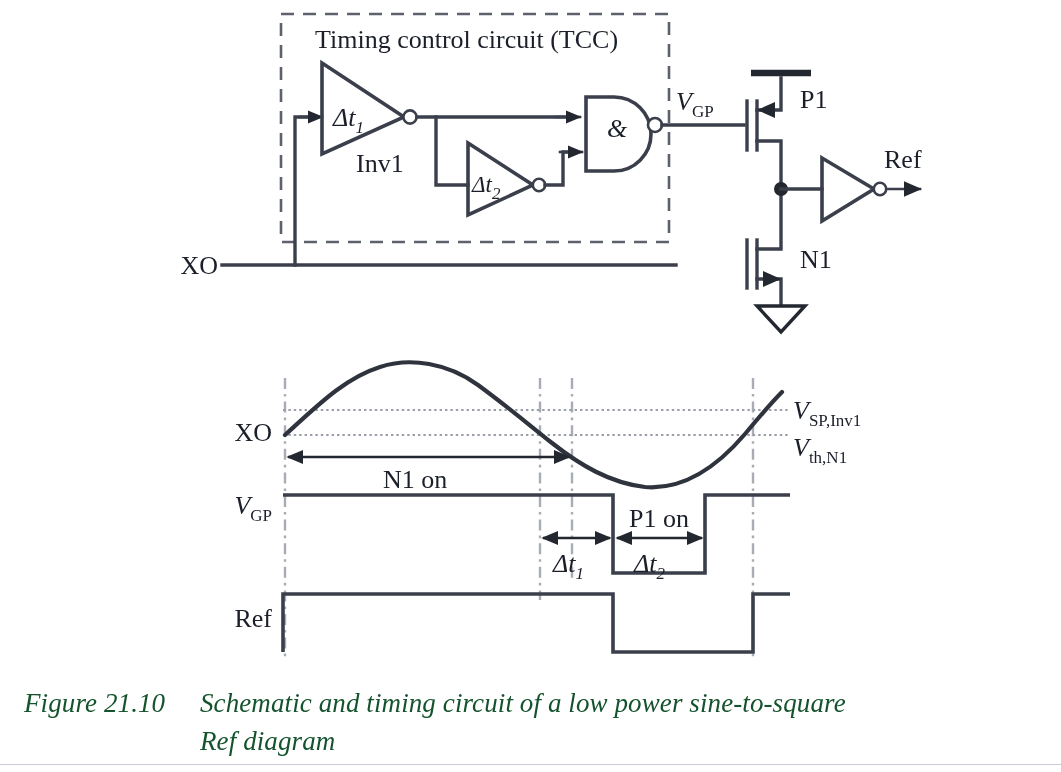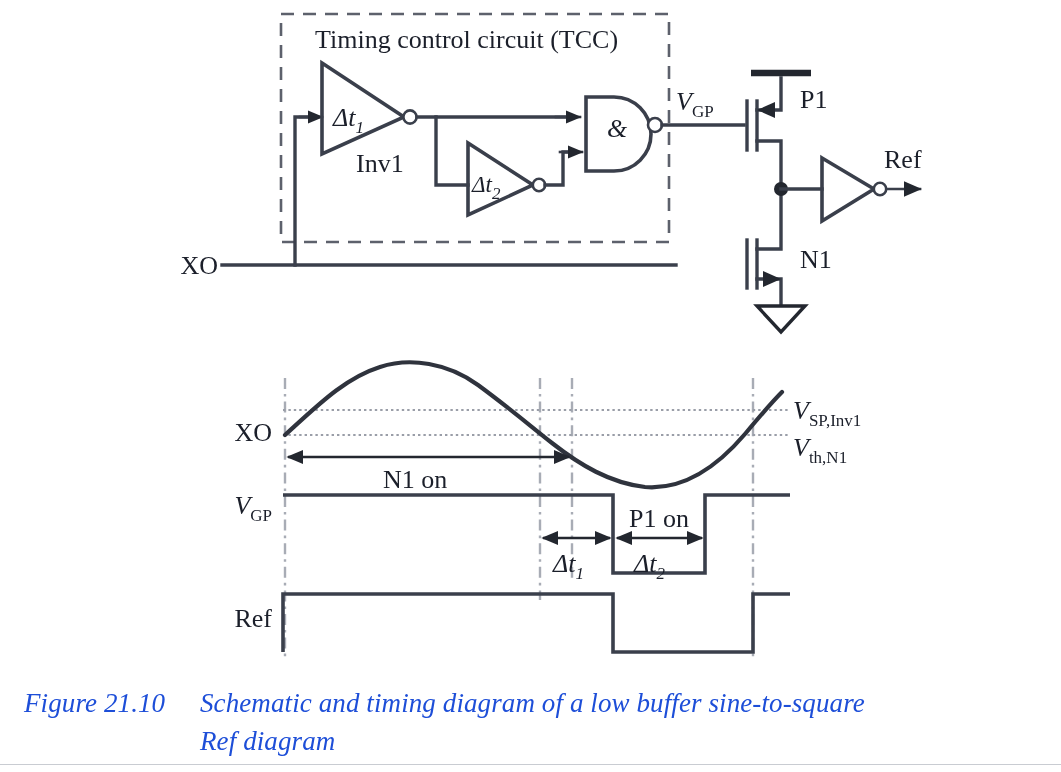--- a/index.html
+++ b/index.html
@@ -103,21 +103,21 @@
   .caption-wrap {
     position: absolute;
     left: 24px;
     top: 684px;
     width: 1020px;
   }
   .caption-line {
     font-family: "Liberation Serif", serif;
     font-style: italic;
     font-size: 27px;
-    color: #1d4ed8;
+    color: #14532d;
     letter-spacing: 0.1px;
     line-height: 38px;
     white-space: nowrap;
   }
   .cap-row { display: flex; }
   .cap-num { width: 176px; flex: 0 0 176px; }
   .cap-body { flex: 1 1 auto; }
   .cap-indent { padding-left: 176px; }
   .rule {
     position: absolute;
@@ -265,19 +265,19 @@
       </text>
       <text class="lbl" x="793" y="456">
         <tspan class="ital">V</tspan><tspan class="sub" dy="7">th,N1</tspan>
       </text>
     </g>
   </svg>
 
   <div class="caption-wrap">
     <div class="cap-row">
       <div class="caption-line cap-num">Figure 21.10</div>
-      <div class="caption-line cap-body">Schematic and timing diagram of a low buffer sine-to-square</div>
+      <div class="caption-line cap-body">Schematic and timing circuit of a low power sine-to-square</div>
     </div>
     <div class="caption-line cap-indent">Ref diagram</div>
   </div>
 
   <div class="rule"></div>
 </div>
 
 </body></html>

